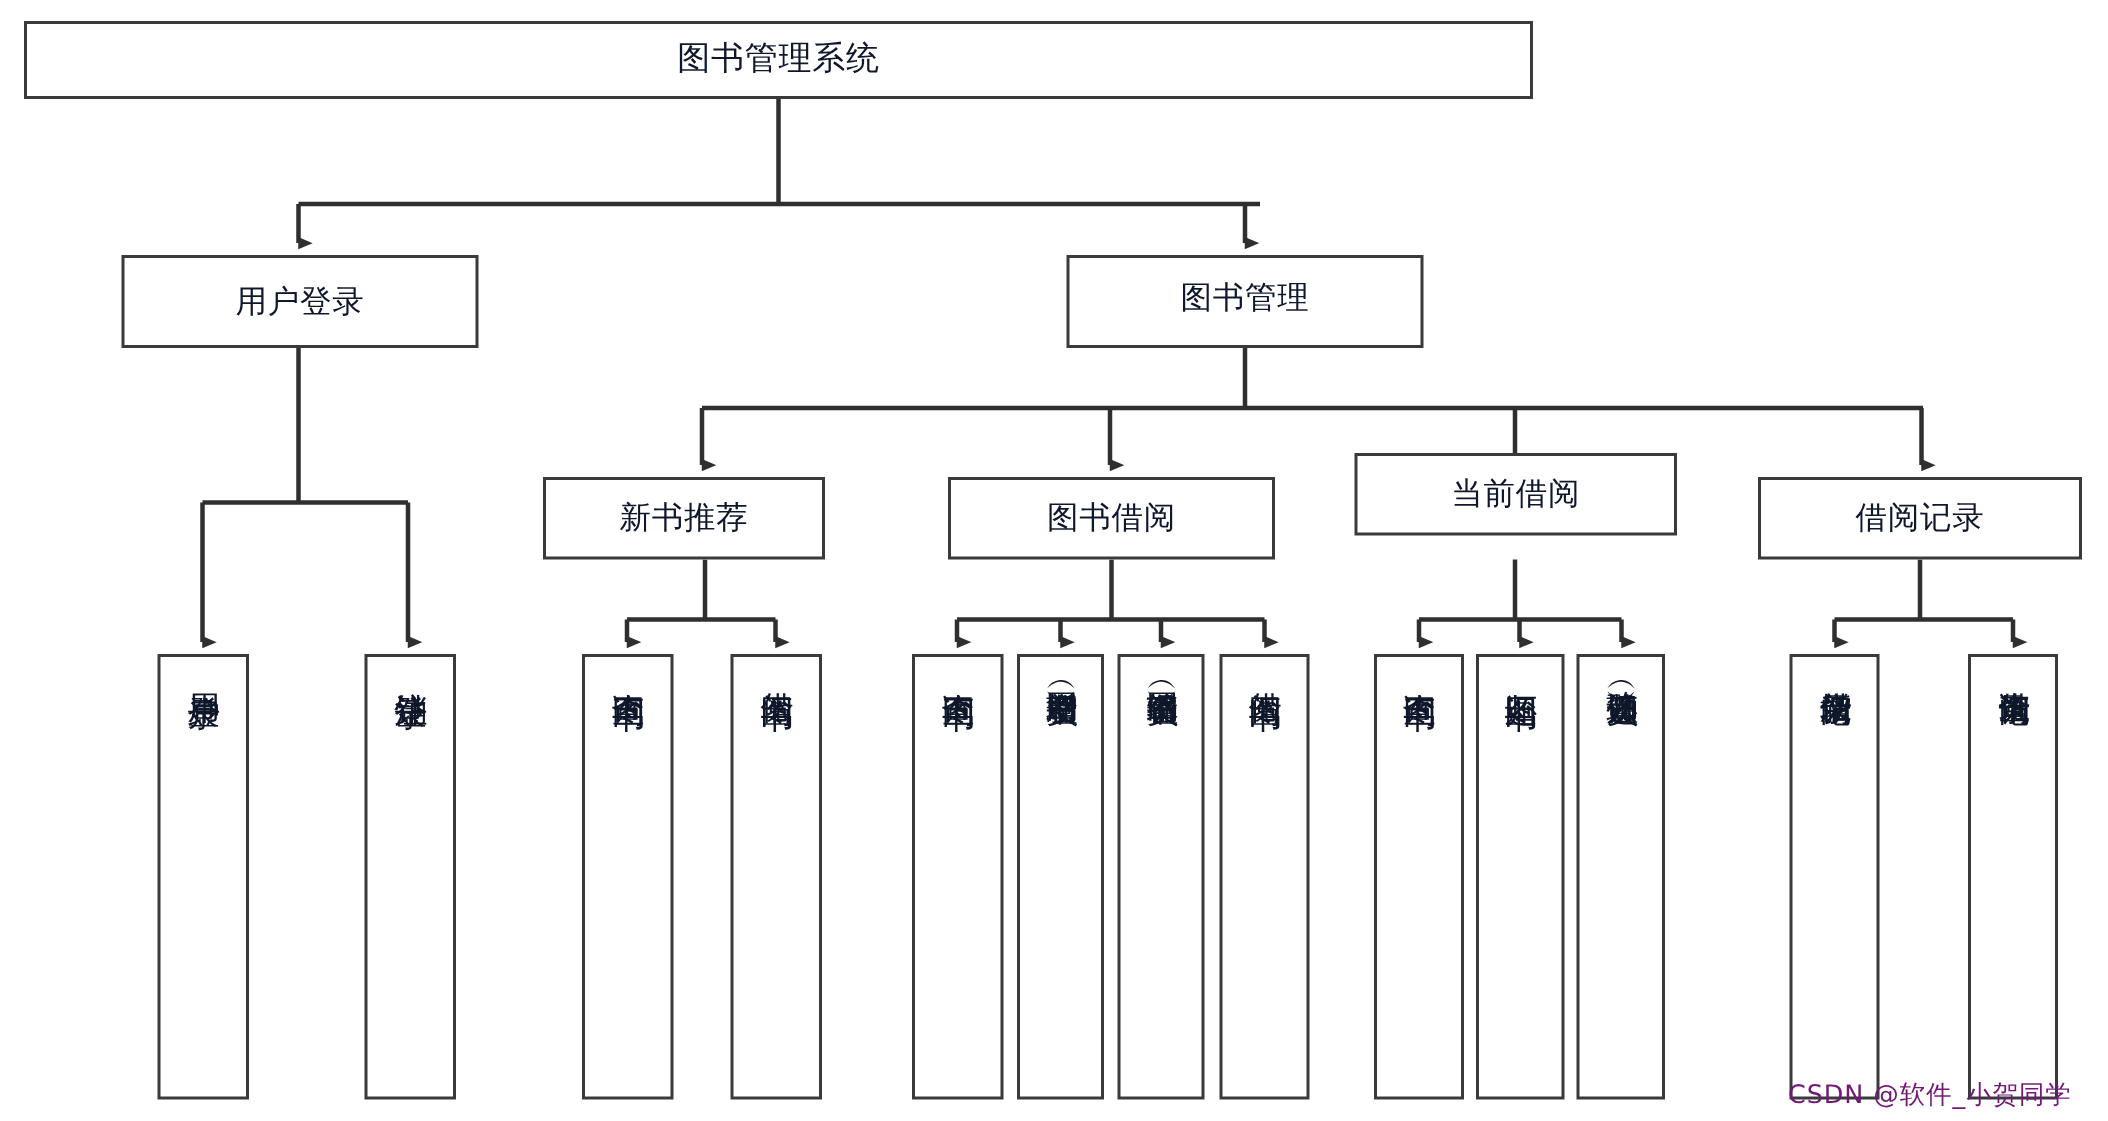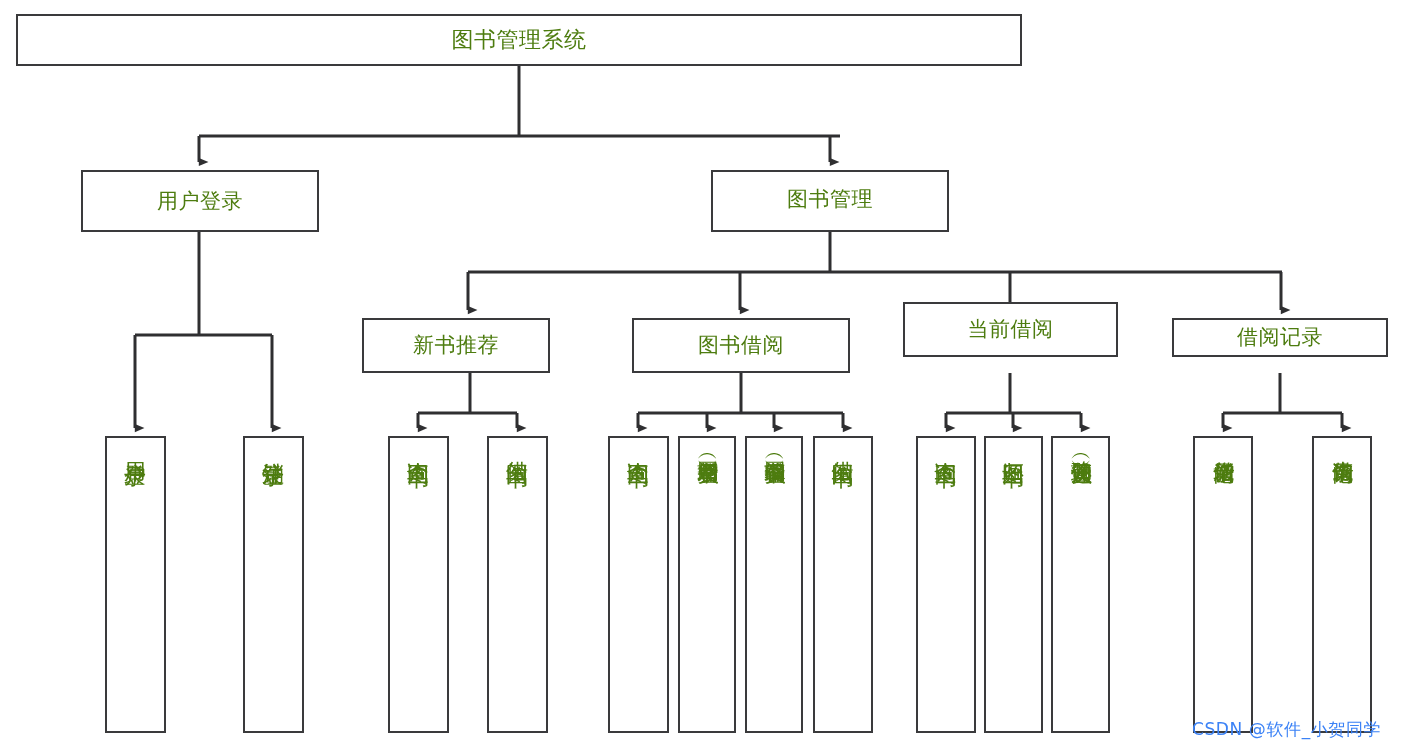--- a/index.html
+++ b/index.html
@@ -27,21 +27,21 @@
     pointer-events: none;
   }
   .node {
     position: absolute;
     box-sizing: border-box;
     background: #ffffff;
     border: 2px solid #3a3a3c;
     display: flex;
     align-items: center;
     justify-content: center;
-    color: #4d7c0f;
+    color: #0f172a;
   }
   .node-label {
     display: block;
     text-align: center;
     line-height: 1.18;
     letter-spacing: 0.5px;
     white-space: nowrap;
   }
   .node.horizontal .node-label {
     font-size: 21px;
@@ -63,21 +63,21 @@
     white-space: nowrap;
     padding-top: 4px;
   }
   .node.leaf.tall-text .node-label {
     font-size: 21px;
     letter-spacing: 0.5px;
   }
   .watermark {
     position: absolute;
     font-size: 17px;
-    color: #3b82f6;
+    color: #701a75;
     letter-spacing: 0.6px;
     white-space: nowrap;
     user-select: none;
   }
 </style>
 </head>
 <body>
 
 <div id="diagram-root">
 
@@ -144,21 +144,21 @@
       </div>
       <div class="node horizontal" style="left: 362px; top: 318px; width: 188px; height: 55px;">
         <span class="node-label">新书推荐</span>
       </div>
       <div class="node horizontal" style="left: 632px; top: 318px; width: 218px; height: 55px;">
         <span class="node-label">图书借阅</span>
       </div>
       <div class="node horizontal" style="left: 903px; top: 302px; width: 215px; height: 55px;">
         <span class="node-label">当前借阅</span>
       </div>
-      <div class="node horizontal" style="left: 1172px; top: 318px; width: 216px; height: 39px;">
+      <div class="node horizontal" style="left: 1172px; top: 318px; width: 216px; height: 55px;">
         <span class="node-label">借阅记录</span>
       </div>
       <div class="node leaf" style="left: 105px; top: 436px; width: 61px; height: 297px;">
         <span class="node-label">用户登录</span>
       </div>
       <div class="node leaf" style="left: 243px; top: 436px; width: 61px; height: 297px;">
         <span class="node-label">注销登录</span>
       </div>
       <div class="node leaf" style="left: 388px; top: 436px; width: 61px; height: 297px;">
         <span class="node-label">查询图书</span>

